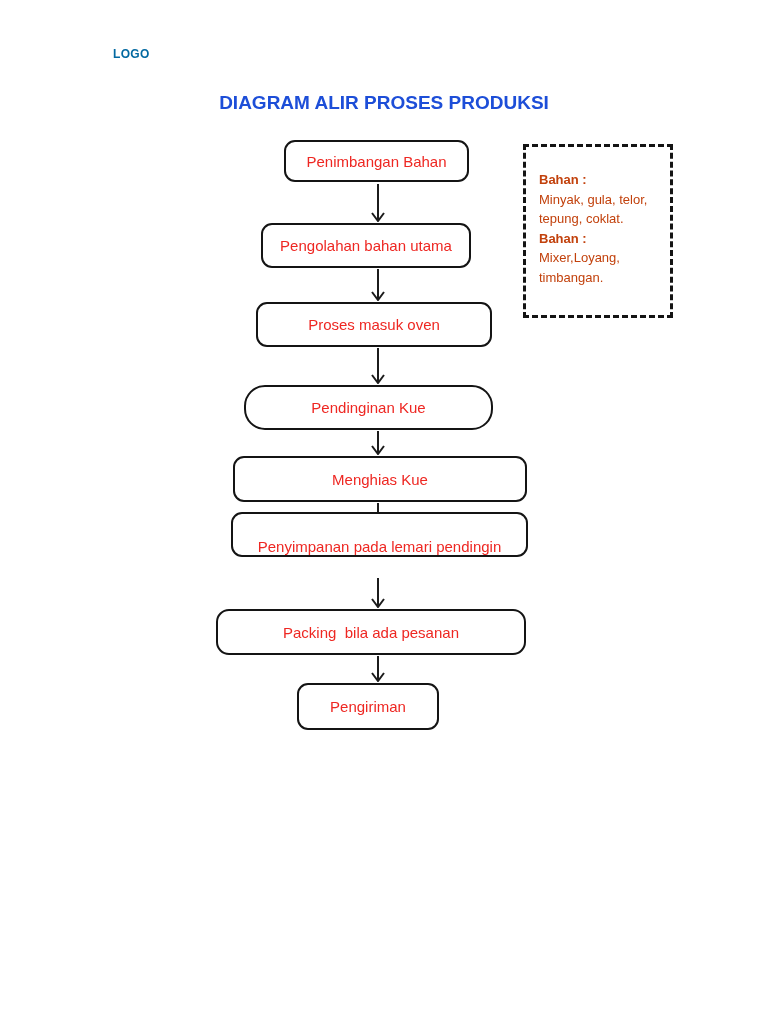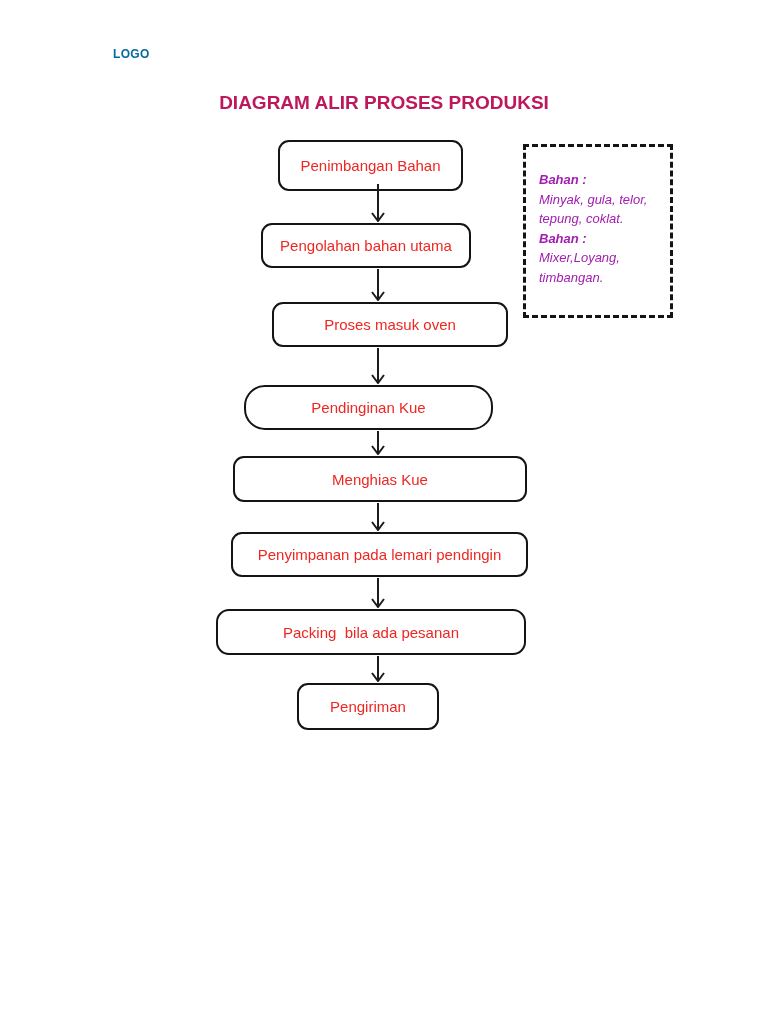--- a/index.html
+++ b/index.html
@@ -25,42 +25,42 @@
     letter-spacing: 0.3px;
   }
   .title {
     position: absolute;
     left: 0;
     top: 92px;
     width: 768px;
     text-align: center;
     font-size: 19px;
     font-weight: bold;
-    color: #be185d;
+    color: #1d4ed8;
   }
   .flow-box {
     position: absolute;
     box-sizing: border-box;
     border: 2.5px solid #141414;
     border-radius: 11px;
     background: #ffffff;
     display: flex;
     align-items: center;
     justify-content: center;
     color: #ee2722;
     font-size: 15px;
     white-space: pre-wrap;
     text-align: center;
   }
-  .b1 { left: 278px; top: 140px; width: 185px; height: 51px; }
+  .b1 { left: 284px; top: 140px; width: 185px; height: 42px; }
   .b2 { left: 261px; top: 223px; width: 210px; height: 45px; }
-  .b3 { left: 272px; top: 302px; width: 236px; height: 45px; }
+  .b3 { left: 256px; top: 302px; width: 236px; height: 45px; }
   .b4 { left: 244px; top: 385px; width: 249px; height: 45px; border-radius: 21px; }
   .b5 { left: 233px; top: 456px; width: 294px; height: 46px; }
-  .b6 { left: 231px; top: 532px; width: 297px; height: 45px; }
+  .b6 { left: 231px; top: 512px; width: 297px; height: 45px; align-items: flex-end; }
   .b7 { left: 216px; top: 609px; width: 310px; height: 46px; border-radius: 13px; }
   .b8 { left: 297px; top: 683px; width: 142px; height: 47px; }
   .arrow {
     position: absolute;
     left: 369px;
     width: 18px;
   }
   .a1 { top: 184px; height: 38px; }
   .a2 { top: 269px; height: 32px; }
   .a3 { top: 348px; height: 36px; }
@@ -70,24 +70,23 @@
   .a7 { top: 656px; height: 26px; }
   .side-note {
     position: absolute;
     left: 523px;
     top: 144px;
     width: 150px;
     height: 174px;
     box-sizing: border-box;
     border: 3px dashed #141414;
     padding: 23px 8px 0 13px;
-    color: #a21caf;
+    color: #c2410c;
     font-size: 13px;
     line-height: 19.5px;
-    font-style: italic;
   }
   .side-note .bold { font-weight: bold; }
 </style>
 </head>
 <body>
 
 <div class="page">
 
   <div class="logo">LOGO</div>
 

